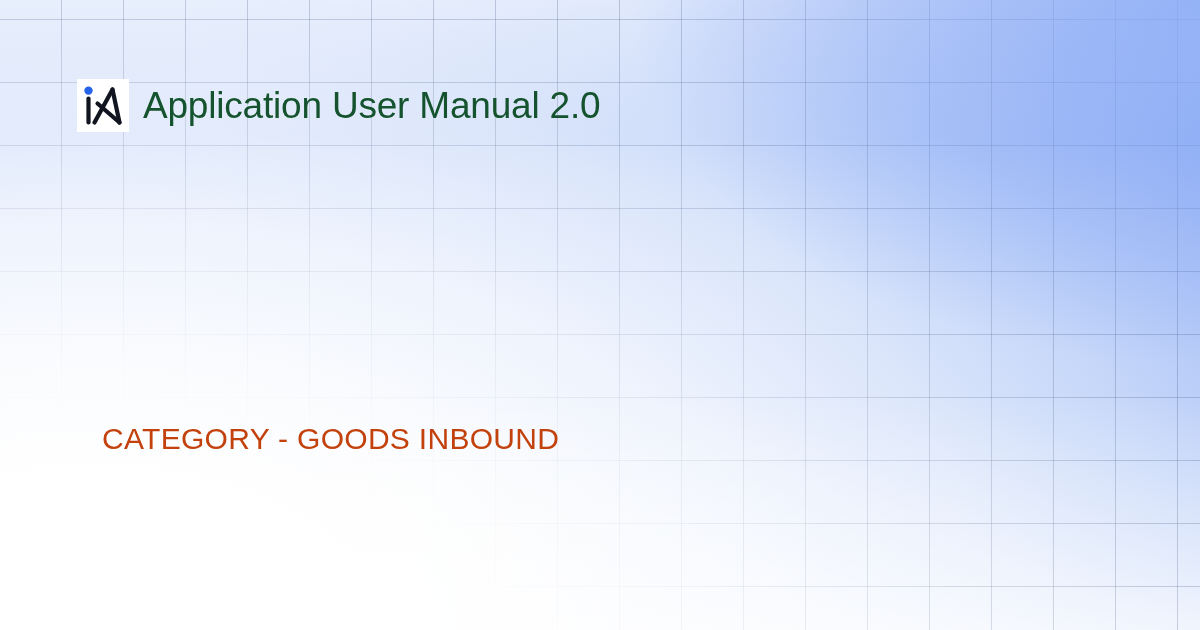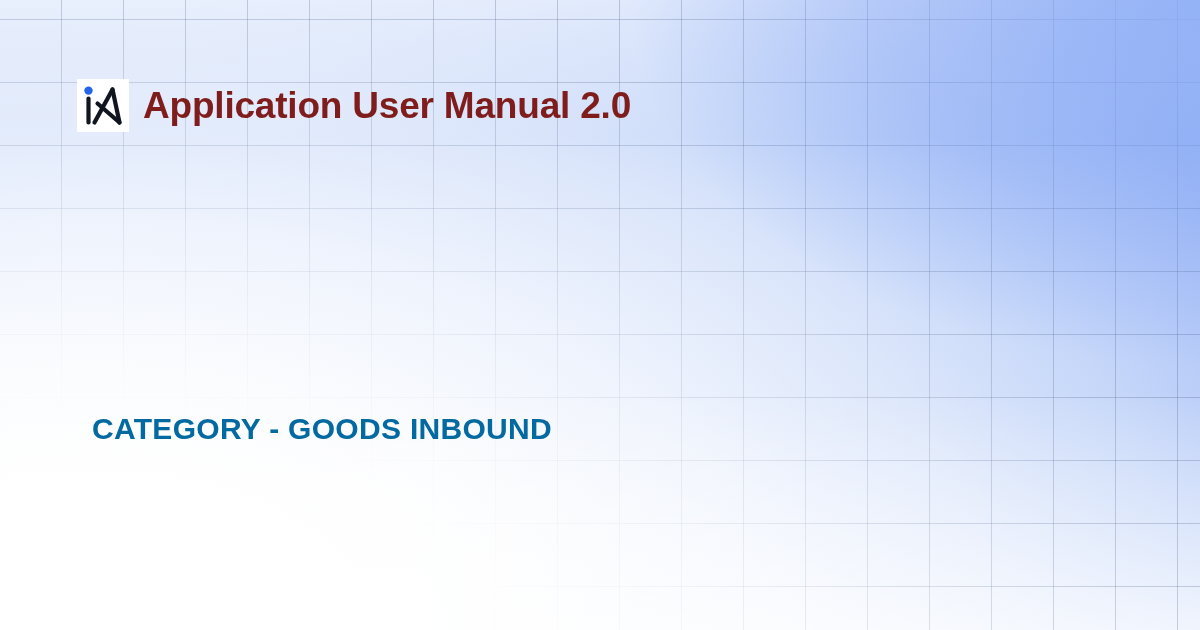--- a/index.html
+++ b/index.html
@@ -69,22 +69,22 @@
     display: flex;
     align-items: center;
     justify-content: center;
     flex: 0 0 auto;
   }
 
   .logo-card svg { display: block; }
 
   .header-title {
     font-size: 37px;
-    font-weight: bold;
-    color: #7f1d1d;
+    font-weight: normal;
+    color: #14532d;
     letter-spacing: -0.2px;
     line-height: 1;
     white-space: nowrap;
   }
 
   
   .title-block {
     position: absolute;
     left: 86px;
     top: 378px;
@@ -94,25 +94,25 @@
     font-size: 95px;
     font-weight: bold;
     color: #1453e6;
     letter-spacing: -2.4px;
     line-height: 1;
     margin: 0;
     white-space: nowrap;
   }
 
   .page-subtitle {
-    margin: 6px;
+    margin: 16px;
     padding-top: 30px;
     font-size: 30px;
-    font-weight: bold;
-    color: #0369a1;
+    font-weight: normal;
+    color: #c2410c;
     letter-spacing: 0.3px;
     line-height: 1;
     white-space: nowrap;
   }
 </style>
 </head>
 <body>
 
 <div class="cover">
 

